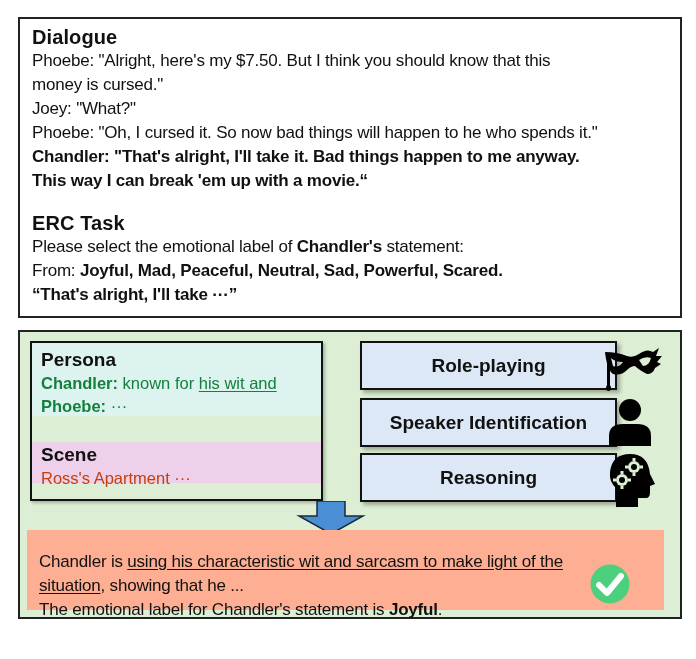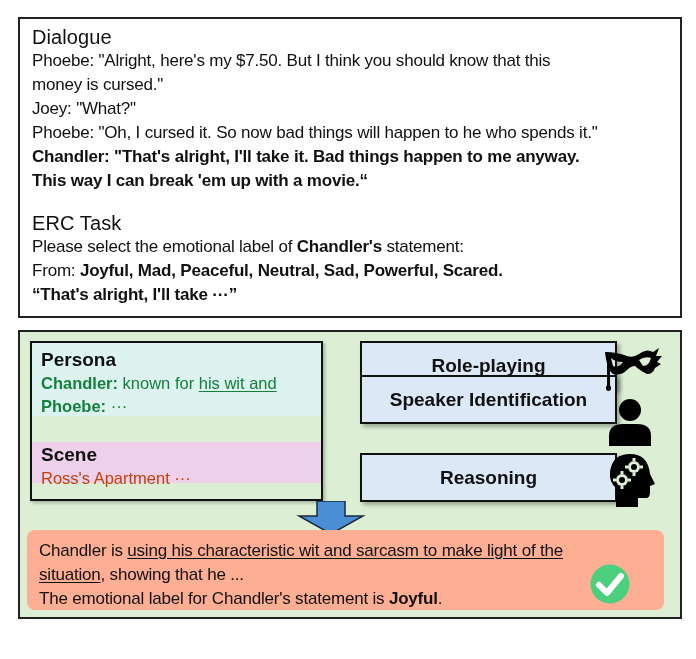--- a/index.html
+++ b/index.html
@@ -3,21 +3,21 @@
   <meta charset="utf-8">
   <style>
     html, body { margin: 0; padding: 0; background: #ffffff; }
     body { width: 696px; height: 659px; position: relative; overflow: hidden;
            font-family: "Liberation Sans", "DejaVu Sans", sans-serif; color: #111; }
     .abs { position: absolute; box-sizing: border-box; }
 
     
     #top-box { left: 18px; top: 17px; width: 664px; height: 301px;
                border: 2px solid #222; background: #fff; padding: 6px 12px; }
-    .h { font-size: 20px; font-weight: normal; line-height: 24px; margin: 0; letter-spacing: 0.1px; }
+    .h { font-size: 20px; font-weight: bold; line-height: 24px; margin: 0; letter-spacing: 0.1px; }
     .line { font-size: 17px; line-height: 24px; margin: 0; white-space: nowrap; letter-spacing: -0.2px; }
     .bold { font-weight: bold; }
     .gap { height: 18px; }
 
     
     #bottom-box { left: 18px; top: 330px; width: 664px; height: 289px;
                   border: 2px solid #222; background: #dcefd4; }
 
     #persona-box { left: 30px; top: 341px; width: 293px; height: 160px;
                    border: 2px solid #111; overflow: hidden; box-shadow: 2px 2px 3px rgba(0,0,0,0.25); }
@@ -32,21 +32,21 @@
 
     .task-box { left: 334px; width: 257px; height: 49px; border: 2px solid #111;
                 background: #dce8f5; display: flex; align-items: center; justify-content: center;
                 font-size: 19px; font-weight: bold; box-shadow: 3px 3px 4px rgba(0,0,0,0.3); margin-left: 26px; }
 
     .icon { position: absolute; }
 
     #arrow { left: 296px; top: 501px; width: 70px; height: 34px; }
 
     #result-box { left: 27px; top: 530px; width: 637px; height: 80px;
-                  background: #feae92; padding: 9px 12px; border-radius: 8px; }
+                  background: #feae92; padding: 20px 12px; }
     .r-line { font-size: 17px; line-height: 24px; white-space: nowrap; letter-spacing: -0.2px; }
 
     #check { left: 590px; top: 564px; width: 40px; height: 40px; }
   </style>
 </head>
 <body>
 
 <div id="top-box" class="abs">
   <p class="h">Dialogue</p>
   <p class="line">Phoebe: "Alright, here's my $7.50. But I think you should know that this</p>
@@ -70,21 +70,21 @@
     <div class="p-line"><span class="bold">Chandler:</span><span> known for </span><u>his wit and</u></div>
     <div class="p-line"><span class="bold">Phoebe:</span><span> ···</span></div>
   </div>
   <div id="scene-part">
     <div class="p-h">Scene</div>
     <div class="p-line scene-text">Ross's Apartment ···</div>
   </div>
 </div>
 
 <div class="abs task-box" style="top:341px;">Role-playing</div>
-<div class="abs task-box" style="top:375px;">Speaker Identification</div>
+<div class="abs task-box" style="top:398px;">Speaker Identification</div>
 <div class="abs task-box" style="top:453px;">Reasoning</div>
 
 <svg class="icon" style="left:603px; top:344px;" width="60" height="48" viewBox="0 0 60 48">
   <path d="M2 8 Q4 26 10 30 Q18 32 24 26 Q28 22 32 22 Q36 26 44 30 Q50 30 52 24 L58 20 L54 18 L59 12 L53 12 L56 4 L50 8 Q44 4 36 10 Q30 14 24 12 Q14 8 2 8 Z
            M8 14 Q12 18 20 18 Q16 24 10 22 Z M36 16 Q42 12 48 14 Q46 22 40 22 Z" fill="#000" fill-rule="evenodd"></path>
   <rect x="4" y="20" width="3" height="26" fill="#000"></rect>
   <ellipse cx="5.5" cy="44" rx="2.5" ry="3" fill="#000"></ellipse>
 </svg>
 
 <svg class="icon" style="left:607px; top:398px;" width="46" height="48" viewBox="0 0 46 48">

